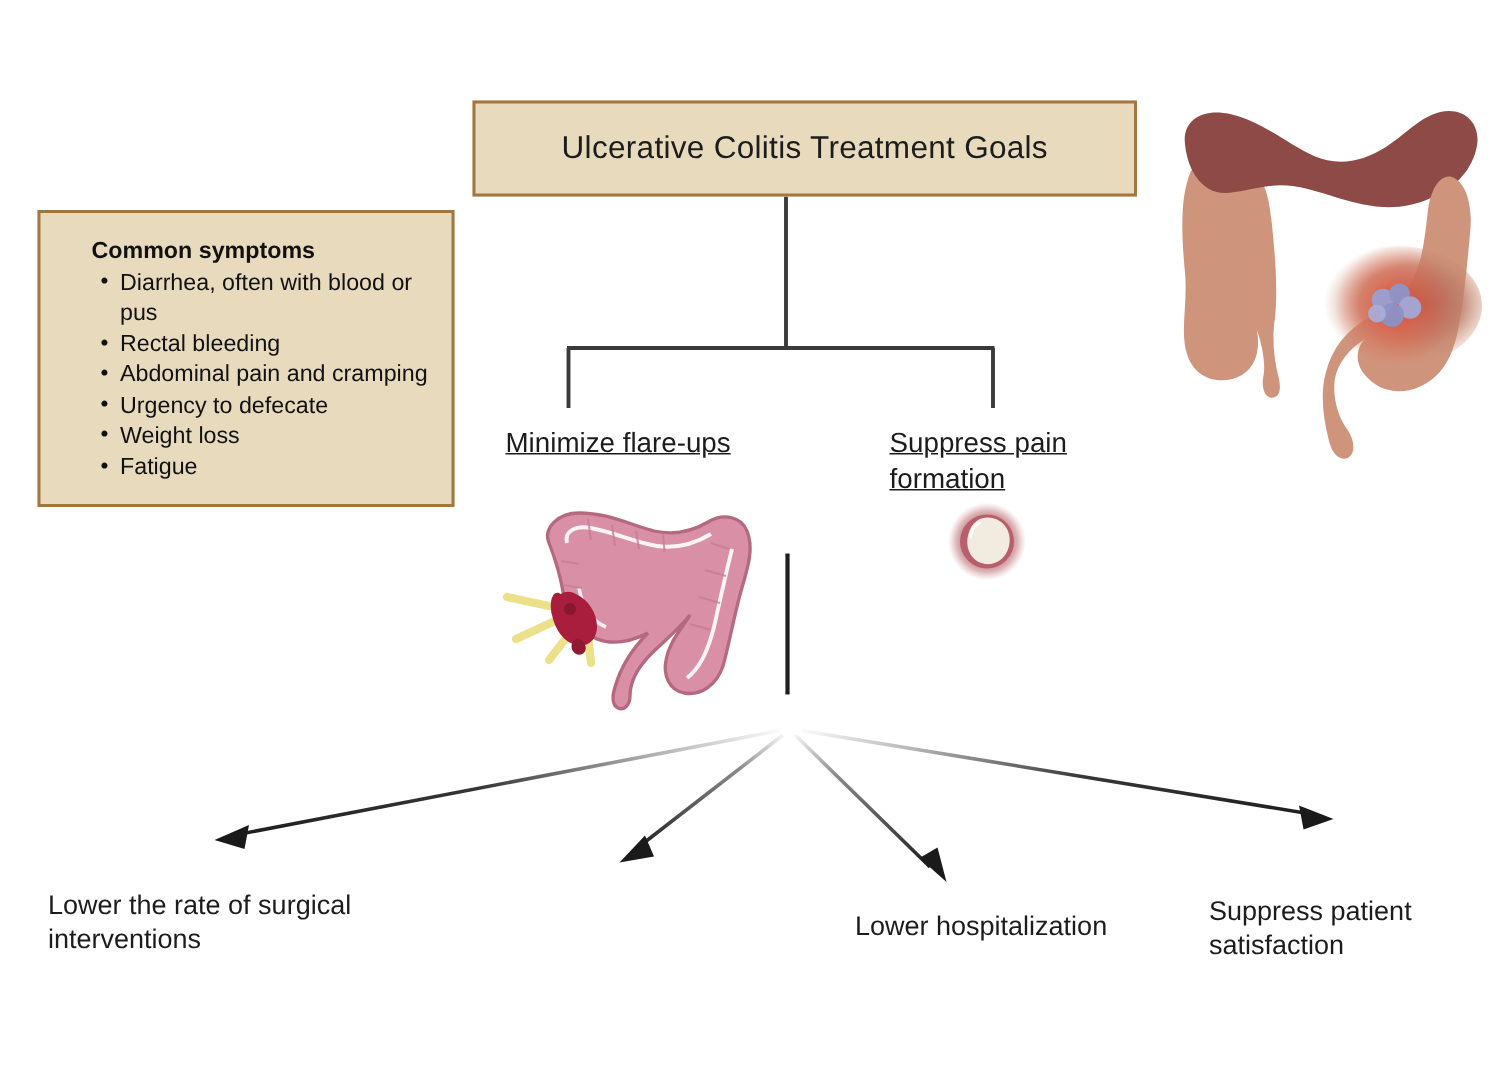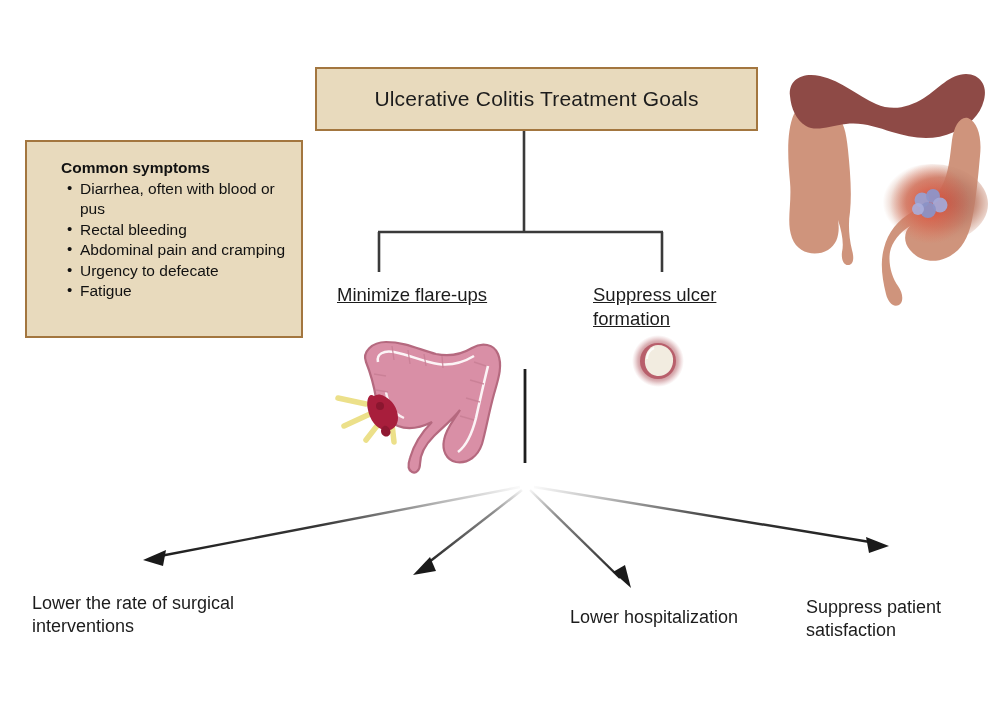--- a/index.html
+++ b/index.html
@@ -192,26 +192,27 @@
     <span id="title-text">Ulcerative Colitis Treatment Goals</span>
   </div>
 
   <div class="beige-box" id="symptoms-box">
     <div id="symptoms-title">Common symptoms</div>
     <ul id="symptoms-list">
       <li>Diarrhea, often with blood or pus</li>
       <li>Rectal bleeding</li>
       <li>Abdominal pain and cramping</li>
       <li>Urgency to defecate</li>
+      <li>Weight loss</li>
       <li>Fatigue</li>
     </ul>
   </div>
 
   <div class="branch-label" id="label-minimize">Minimize flare-ups</div>
-  <div class="branch-label" id="label-suppress">Suppress ulcer formation</div>
+  <div class="branch-label" id="label-suppress">Suppress pain formation</div>
 
   <div class="outcome-label" id="outcome-0">Lower the rate of surgical interventions</div>
   <div class="outcome-label" id="outcome-2">Lower hospitalization</div>
   <div class="outcome-label" id="outcome-3">Suppress patient satisfaction</div>
 
   <svg class="illus" id="colon-top-right" viewBox="0 0 228 290" xmlns="http://www.w3.org/2000/svg">
     <defs>
       <radialGradient id="lesionGlow" cx="50%" cy="50%" r="50%">
         <stop offset="0%" stop-color="#f04a35" stop-opacity="0.85"></stop>
         <stop offset="45%" stop-color="#ef5c42" stop-opacity="0.45"></stop>

